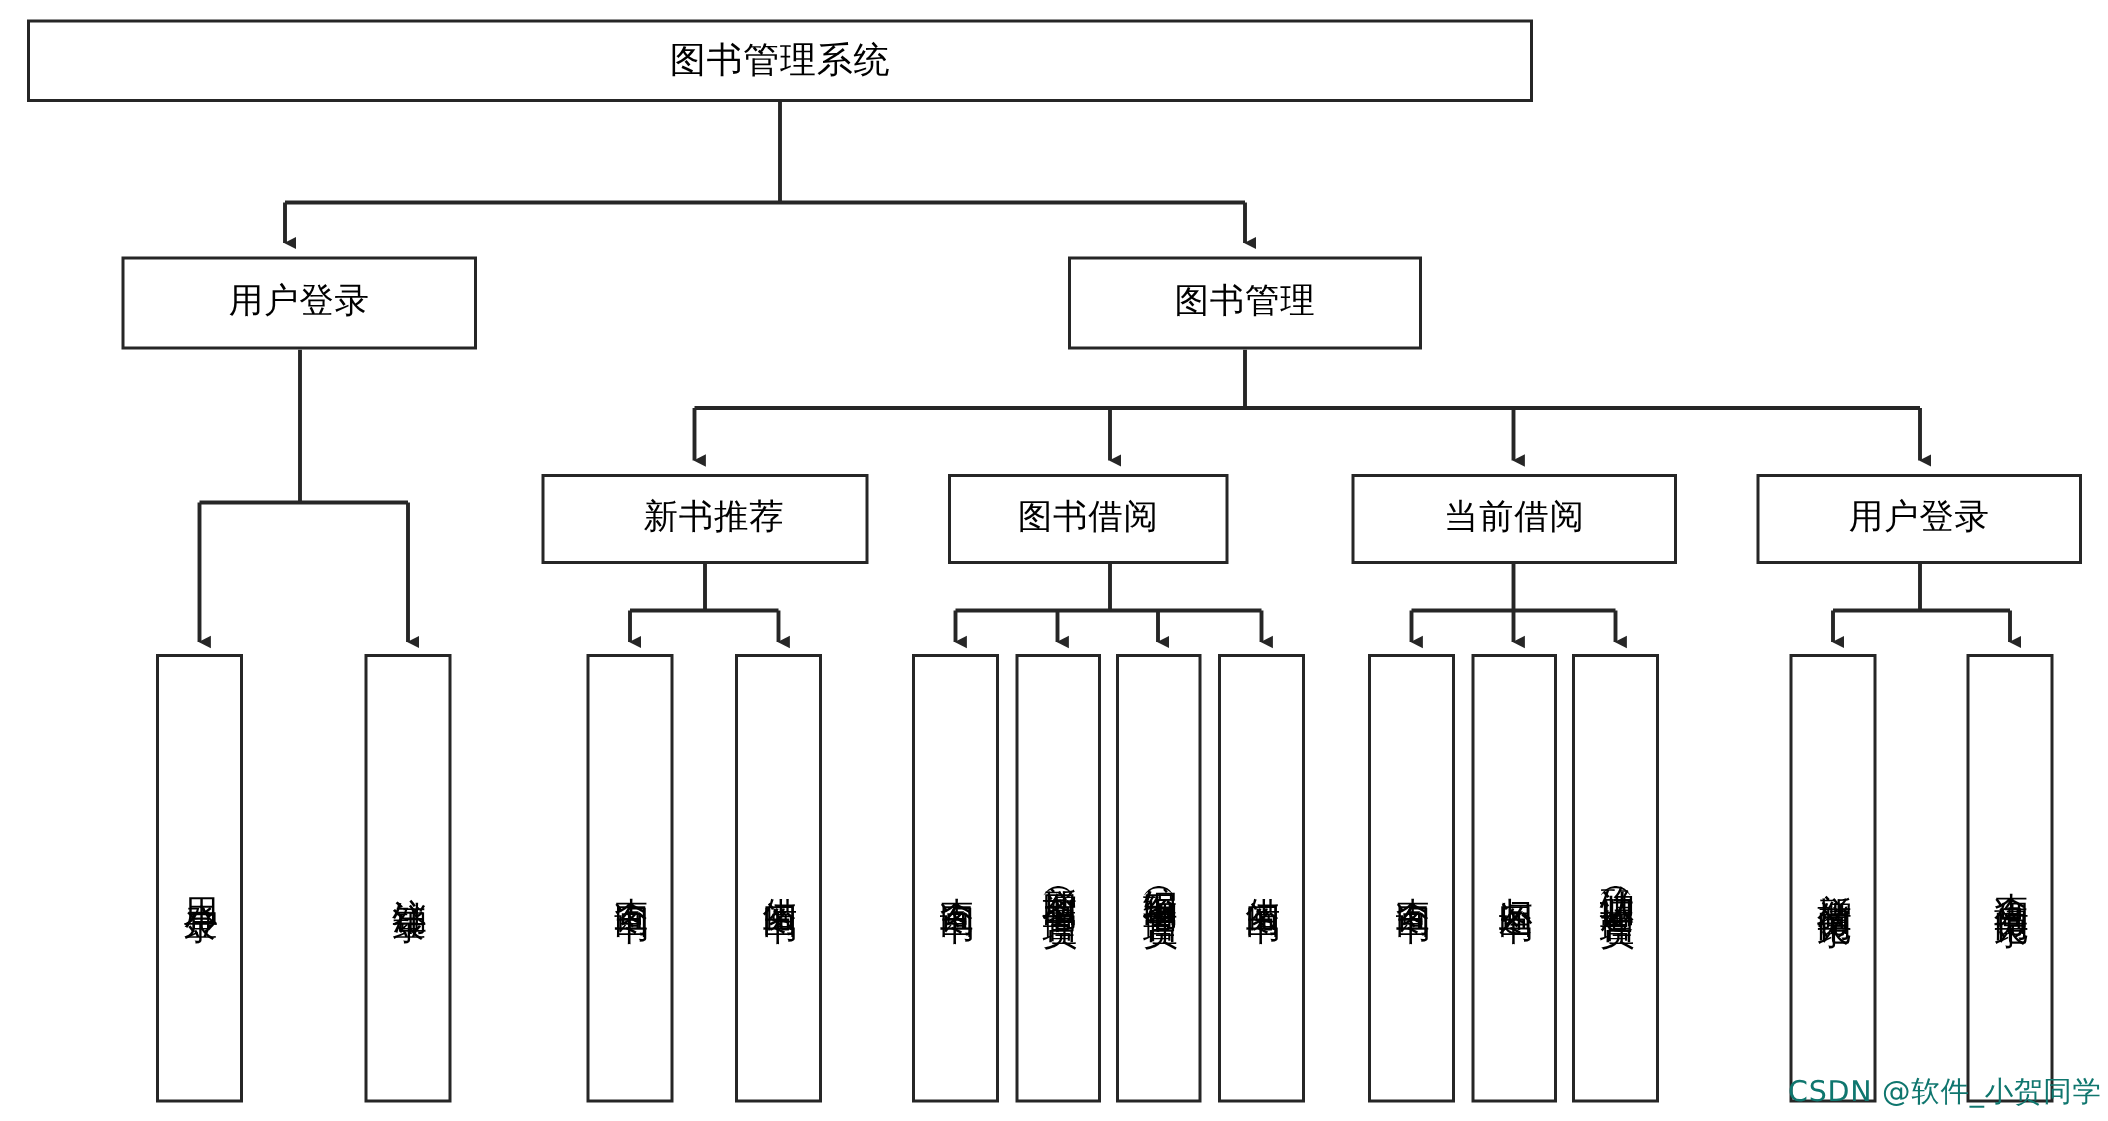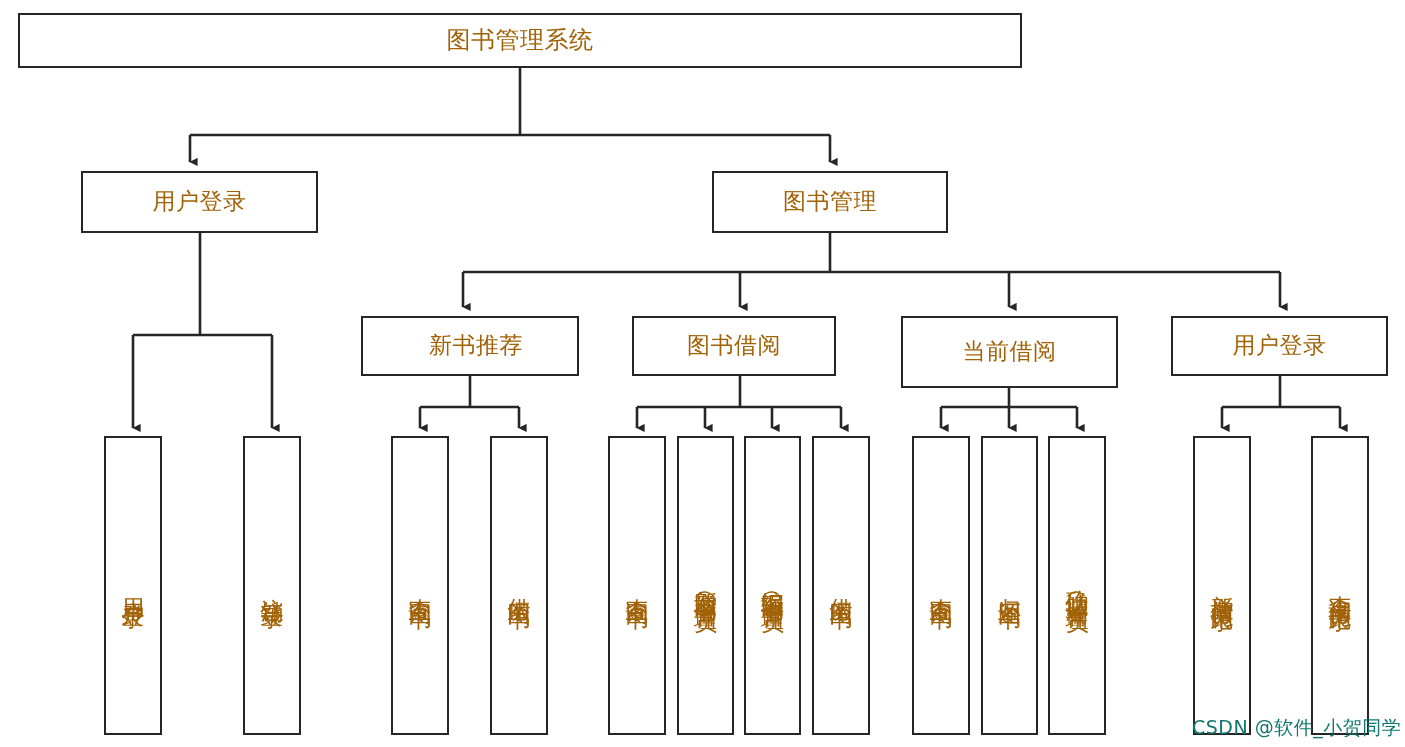--- a/index.html
+++ b/index.html
@@ -32,21 +32,21 @@
     position: absolute;
     box-sizing: border-box;
     border: 2px solid #262626;
     background: #ffffff;
     display: flex;
     align-items: center;
     justify-content: center;
     overflow: hidden;
   }
   .node .label {
-    color: #a16207;
+    color: #000000;
     line-height: 1.12;
     white-space: pre;
     text-align: center;
     letter-spacing: 0.5px;
   }
   .node.horiz .label {
     font-size: 23px;
   }
   .node.root .label {
     font-size: 24px;
@@ -135,24 +135,24 @@
   <div class="node horiz" style="left:81px; top:171px; width:237px; height:62px;">
     <span class="label">用户登录</span>
   </div>
   <div class="node horiz" style="left:712px; top:171px; width:236px; height:62px;">
     <span class="label">图书管理</span>
   </div>
 
   <div class="node horiz" style="left:361px; top:316px; width:218px; height:60px;padding-left:12px;">
     <span class="label">新书推荐</span>
   </div>
-  <div class="node horiz" style="left:632px; top:316px; width:204px; height:60px;">
+  <div class="node horiz" style="left:632px; top:316px; width:187px; height:60px;">
     <span class="label">图书借阅</span>
   </div>
-  <div class="node horiz" style="left:901px; top:316px; width:217px; height:72px;">
+  <div class="node horiz" style="left:901px; top:316px; width:217px; height:60px;">
     <span class="label">当前借阅</span>
   </div>
   <div class="node horiz" style="left:1171px; top:316px; width:217px; height:60px;">
     <span class="label">用户登录</span>
   </div>
 
   <div class="node vert" style="left:104px; top:436px; width:58px; height:299px;">
     <span class="label">用户登录</span>
   </div>
   <div class="node vert" style="left:243px; top:436px; width:58px; height:299px;">

